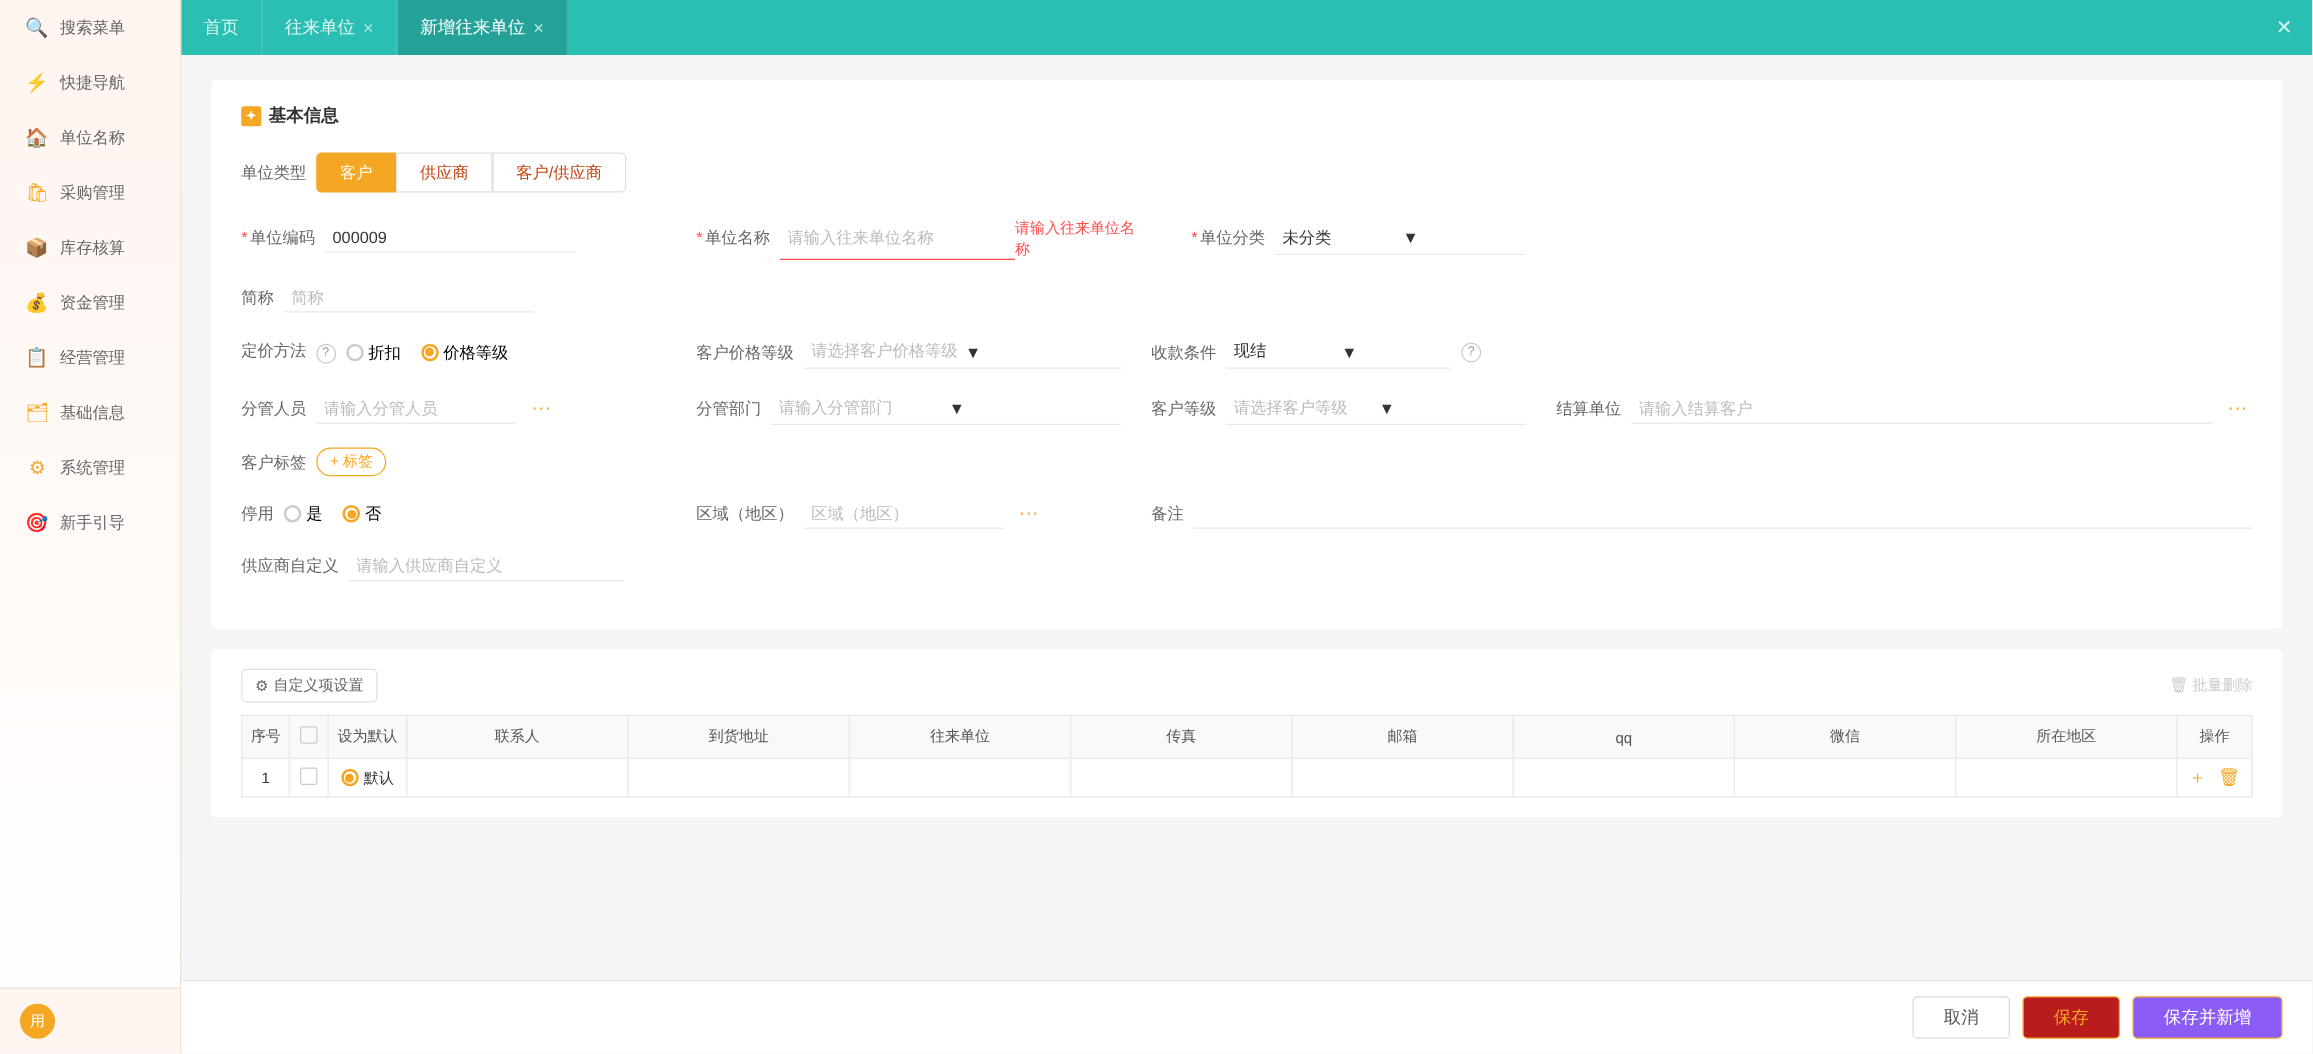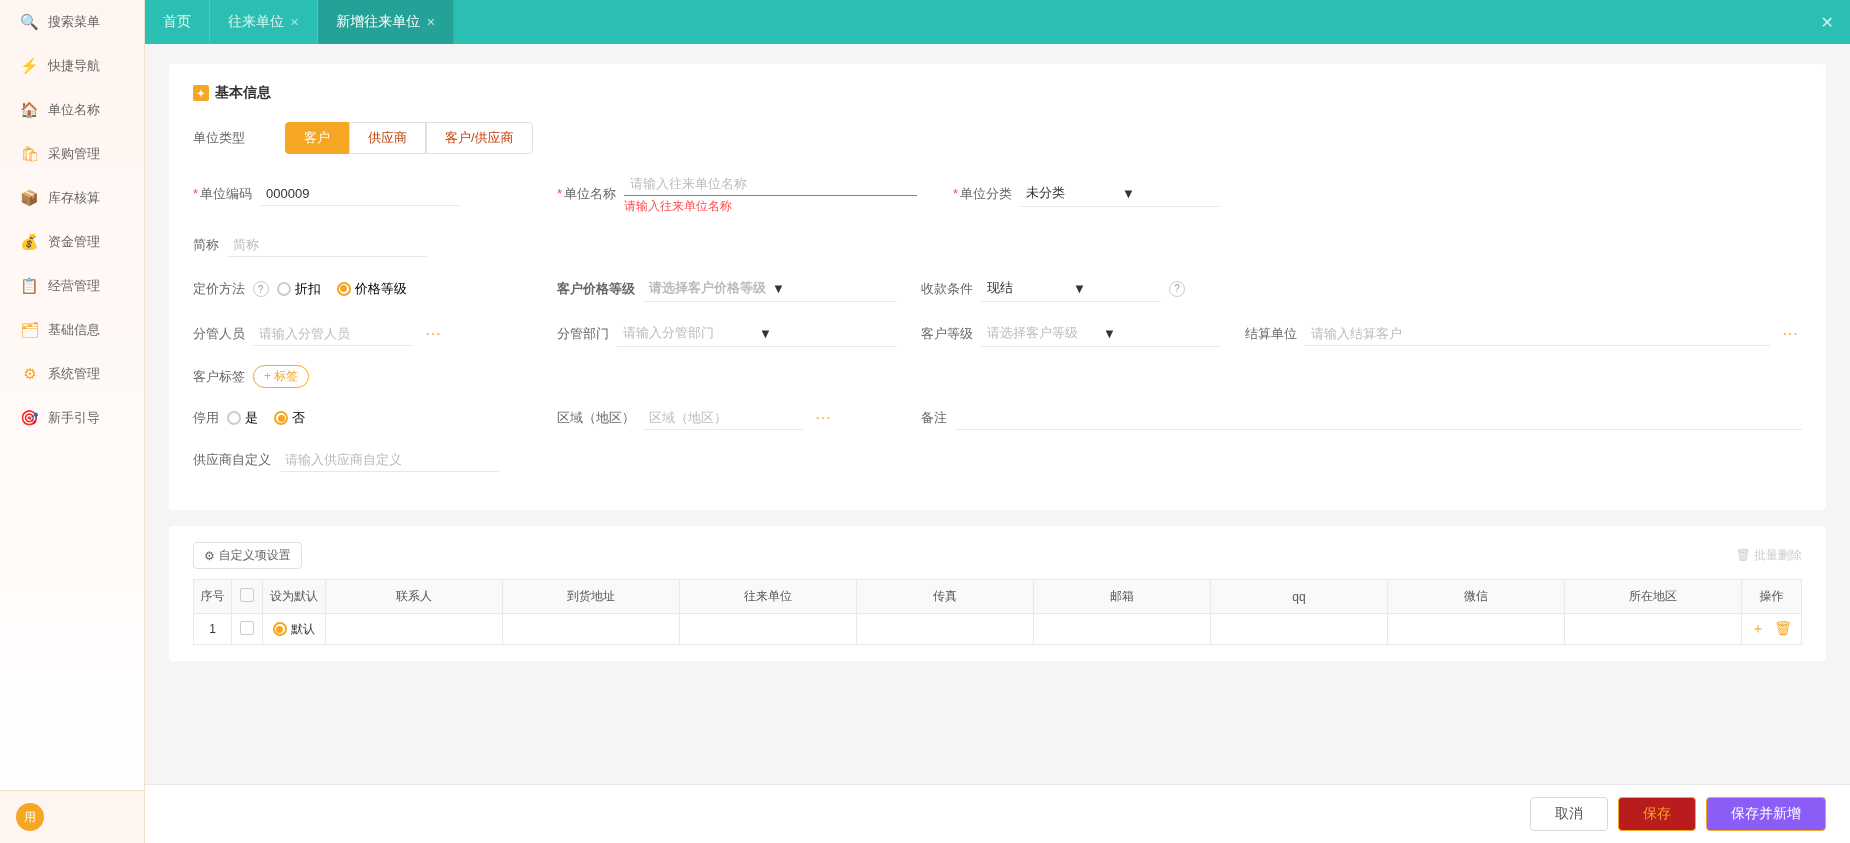--- a/index.html
+++ b/index.html
@@ -161,29 +161,28 @@
     }
     .form-input.error { border-bottom: 1px solid #ff4d4f; }
     .form-input::placeholder { color: #bbb; }
     .error-msg {
       color: #ff4d4f;
       font-size: 12px;
       margin-top: 2px;
     }
     .form-input-group {
       display: flex;
-      flex-direction: column;
+      flex-direction: row;
       flex: 1;
     }
 
     
     .type-btn-group {
       display: flex;
       gap: 0;
-      margin-left: 32px;
     }
     .type-btn {
       padding: 6px 18px;
       border: 1px solid #e0e0e0;
       background: white;
       cursor: pointer;
       font-size: 13px;
       color: #c2410c;
     }
     .type-btn.active {
@@ -483,21 +482,21 @@
               <span>折扣</span>
             </div>
             <div class="radio-item">
               <div class="radio-circle checked">
                 <div class="radio-inner"></div>
               </div>
               <span>价格等级</span>
             </div>
           </div>
         </div>
-        <div class="form-item" style="max-width:340px;font-weight:bold;">
+        <div class="form-item" style="max-width:340px;">
           <span class="form-label">客户价格等级</span>
           <div class="form-select">
             <span class="placeholder">请选择客户价格等级</span>
             <span class="chevron">▼</span>
           </div>
         </div>
         <div class="form-item" style="max-width:320px;">
           <span class="form-label">收款条件</span>
           <div class="form-select" style="max-width:180px;justify-content:flex-end;">
             <span>现结</span>

